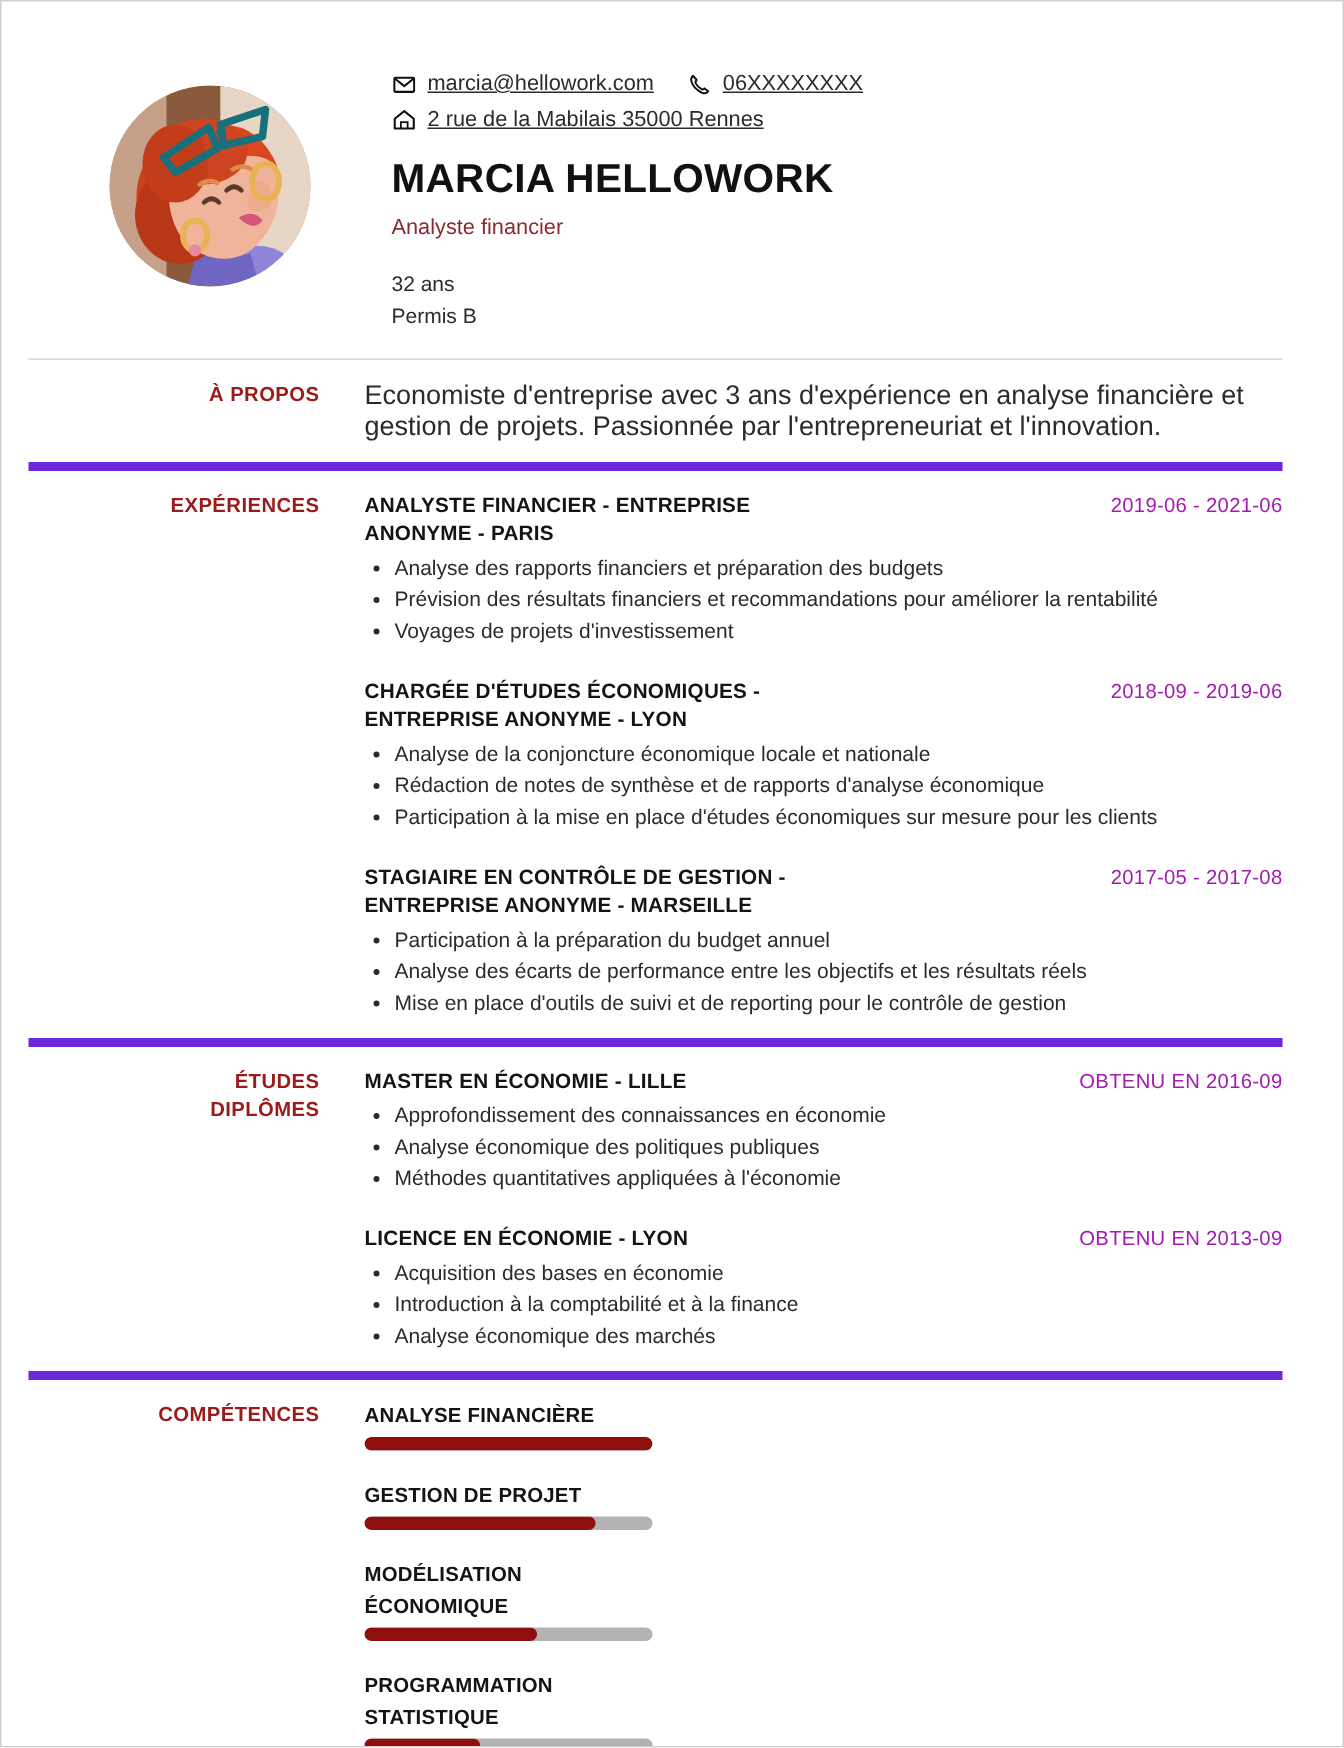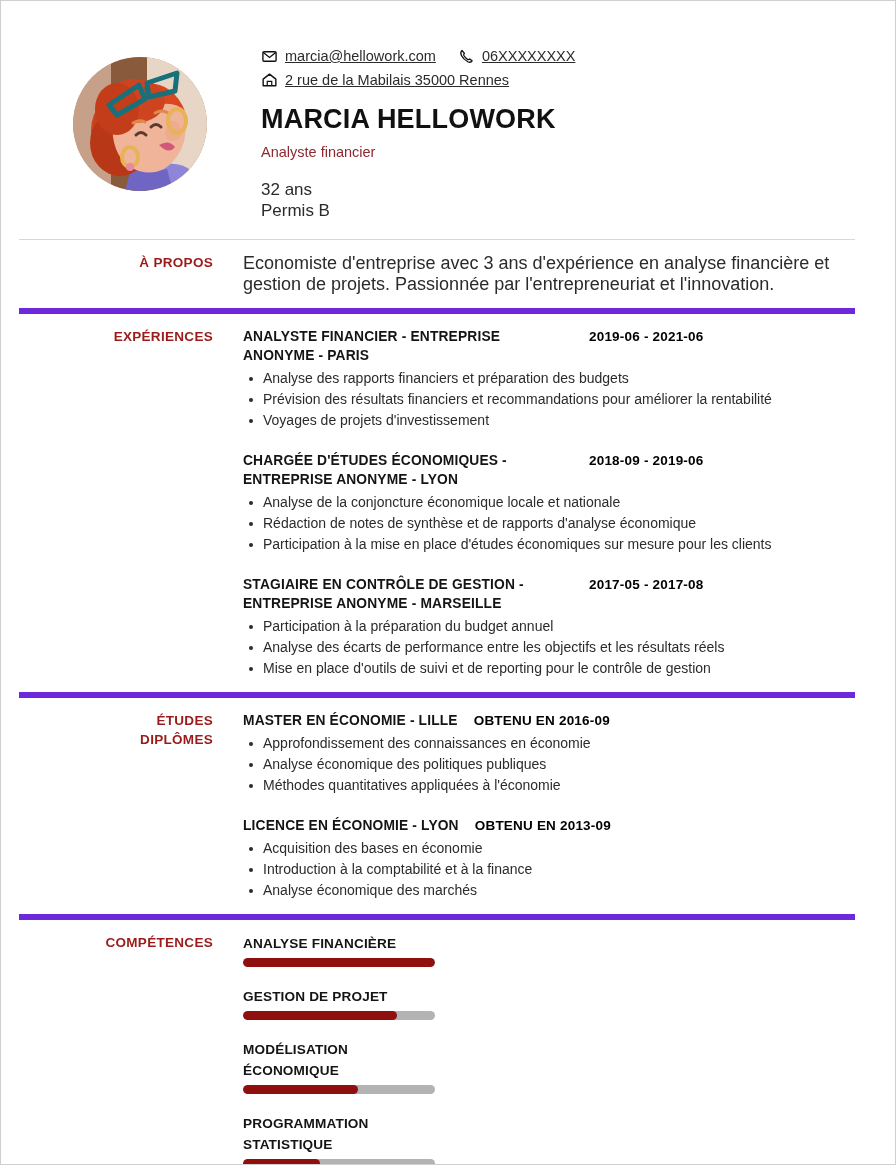--- a/index.html
+++ b/index.html
@@ -85,21 +85,21 @@
     margin: 13px 0 0 0;
     line-height: 1.15;
   }
   .job-title {
     font-size: 14.5px;
     color: #8c2a2f;
     margin-top: 9px;
   }
   .personal {
     margin-top: 19px;
-    font-size: 17px;
+    font-size: 14px;
     line-height: 21px;
     color: #2b2b2b;
   }
 
   
   .section {
     display: flex;
     align-items: flex-start;
     border-top: 6px solid #6d28d9;
     padding: 13px 0 13px 0;
@@ -129,36 +129,36 @@
     color: #2b2b2b;
     margin: 0;
   }
 
   
   .entry { margin-bottom: 20px; }
   .entry:last-child { margin-bottom: 0; }
   .entry-head {
     display: flex;
     align-items: flex-start;
-    justify-content: flex-start;
+    justify-content: space-between;
     gap: 16px;
   }
   .entry-title {
     font-size: 13.8px;
     font-weight: bold;
     color: #141414;
     line-height: 19px;
     letter-spacing: 0.15px;
     max-width: 330px;
     text-transform: uppercase;
   }
   .entry-date {
     font-size: 13.5px;
-    font-weight: bold;
-    color: #000000;
+    font-weight: normal;
+    color: #a21caf;
     white-space: nowrap;
     letter-spacing: 0.2px;
     line-height: 19px;
     text-transform: uppercase;
   }
   ul.bullets {
     margin: 3px 0 0 0;
     padding-left: 20px;
     list-style: none;
   }

